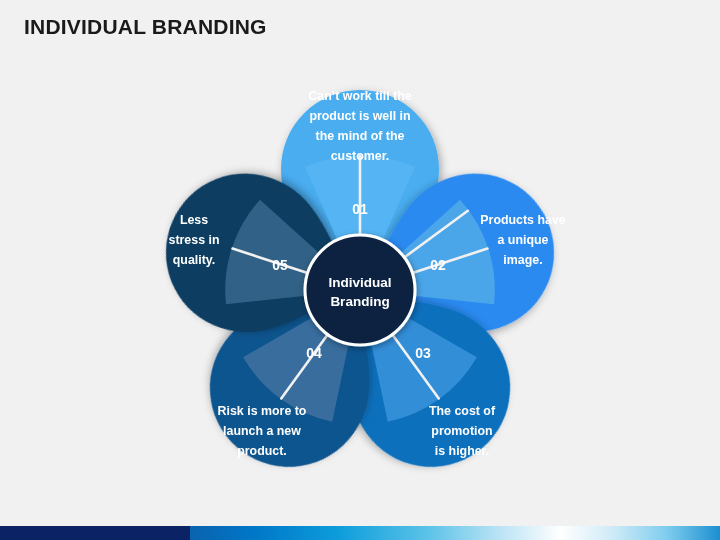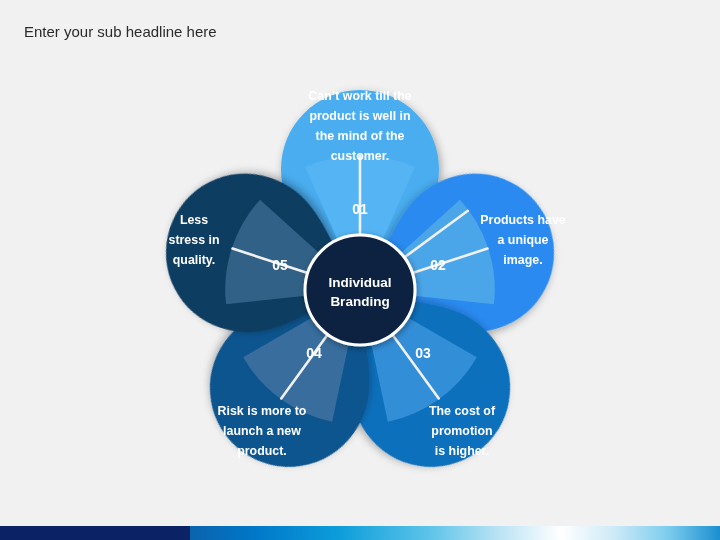--- a/index.html
+++ b/index.html
@@ -109,21 +109,21 @@
       #7ecdee 90%,
       #1b8fd0 100%);
   }
 </style>
 </head>
 <body>
 
 <div class="slide">
 
   <div class="header">
-    <p class="subtitle">Enter your sub headline here</p>
+    <h1 class="title">INDIVIDUAL BRANDING</h1>
   </div>
 
   <div class="diagram">
     <svg viewBox="0 0 560 470" xmlns="http://www.w3.org/2000/svg">
       <defs>
         <filter id="petalShadow" x="-30%" y="-30%" width="170%" height="170%">
           <feDropShadow dx="2" dy="3" stdDeviation="4" flood-color="#000000" flood-opacity="0.33"></feDropShadow>
         </filter>
         <filter id="centerShadow" x="-40%" y="-40%" width="180%" height="180%">
           <feDropShadow dx="1" dy="2" stdDeviation="3" flood-color="#000000" flood-opacity="0.35"></feDropShadow>

